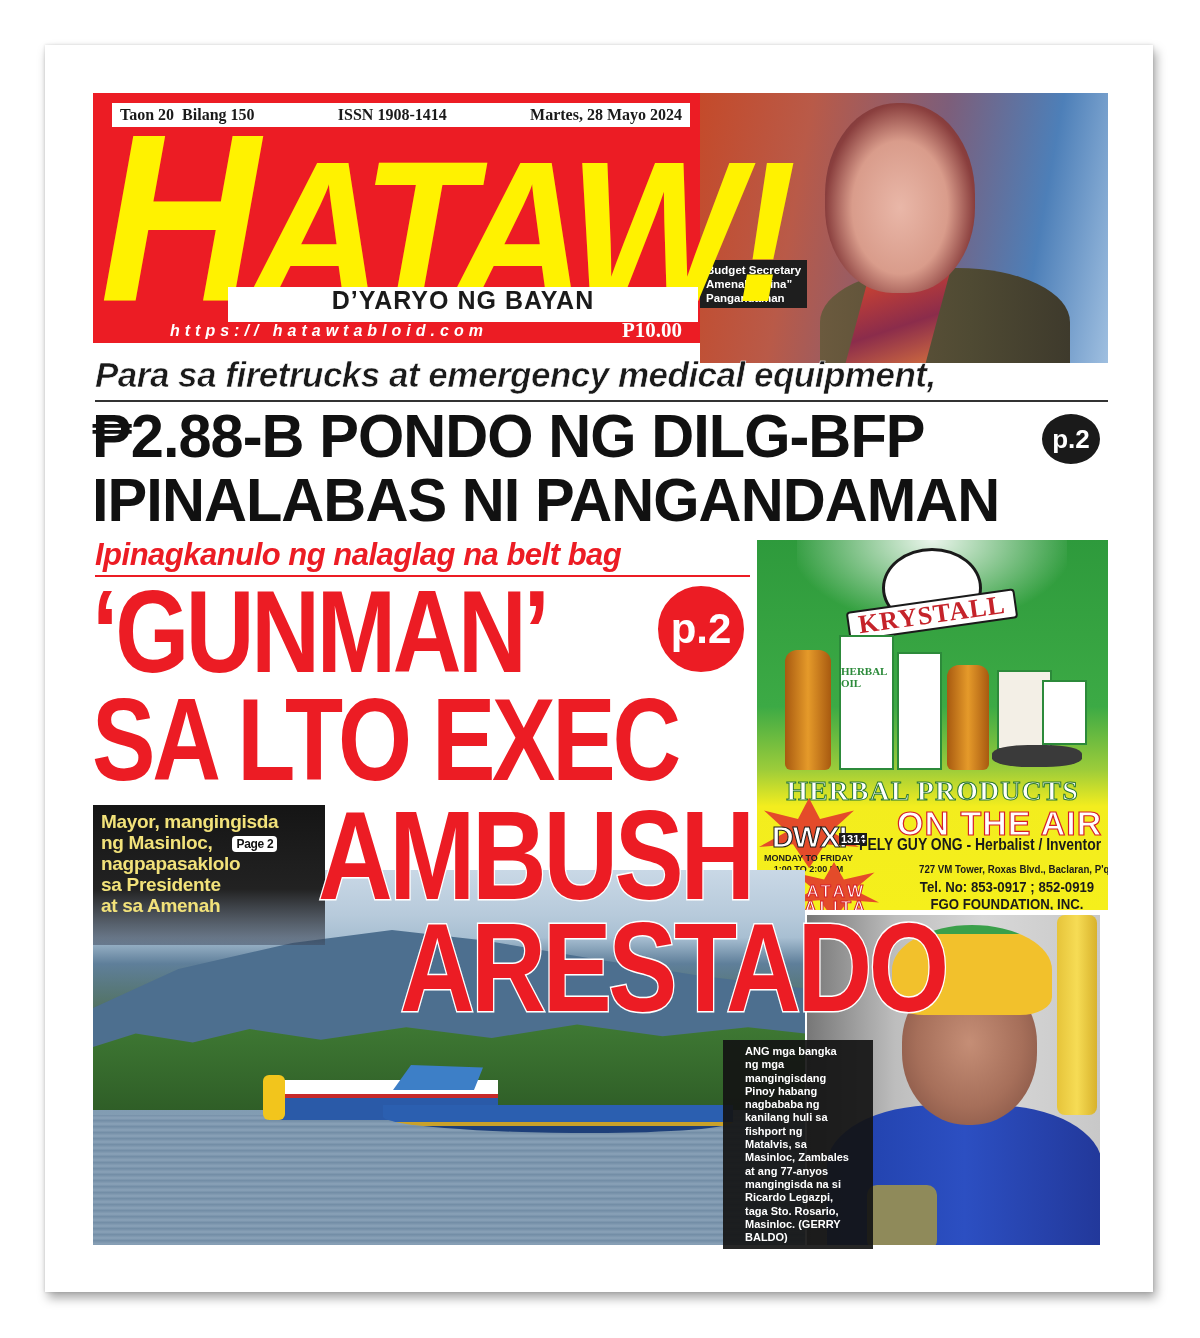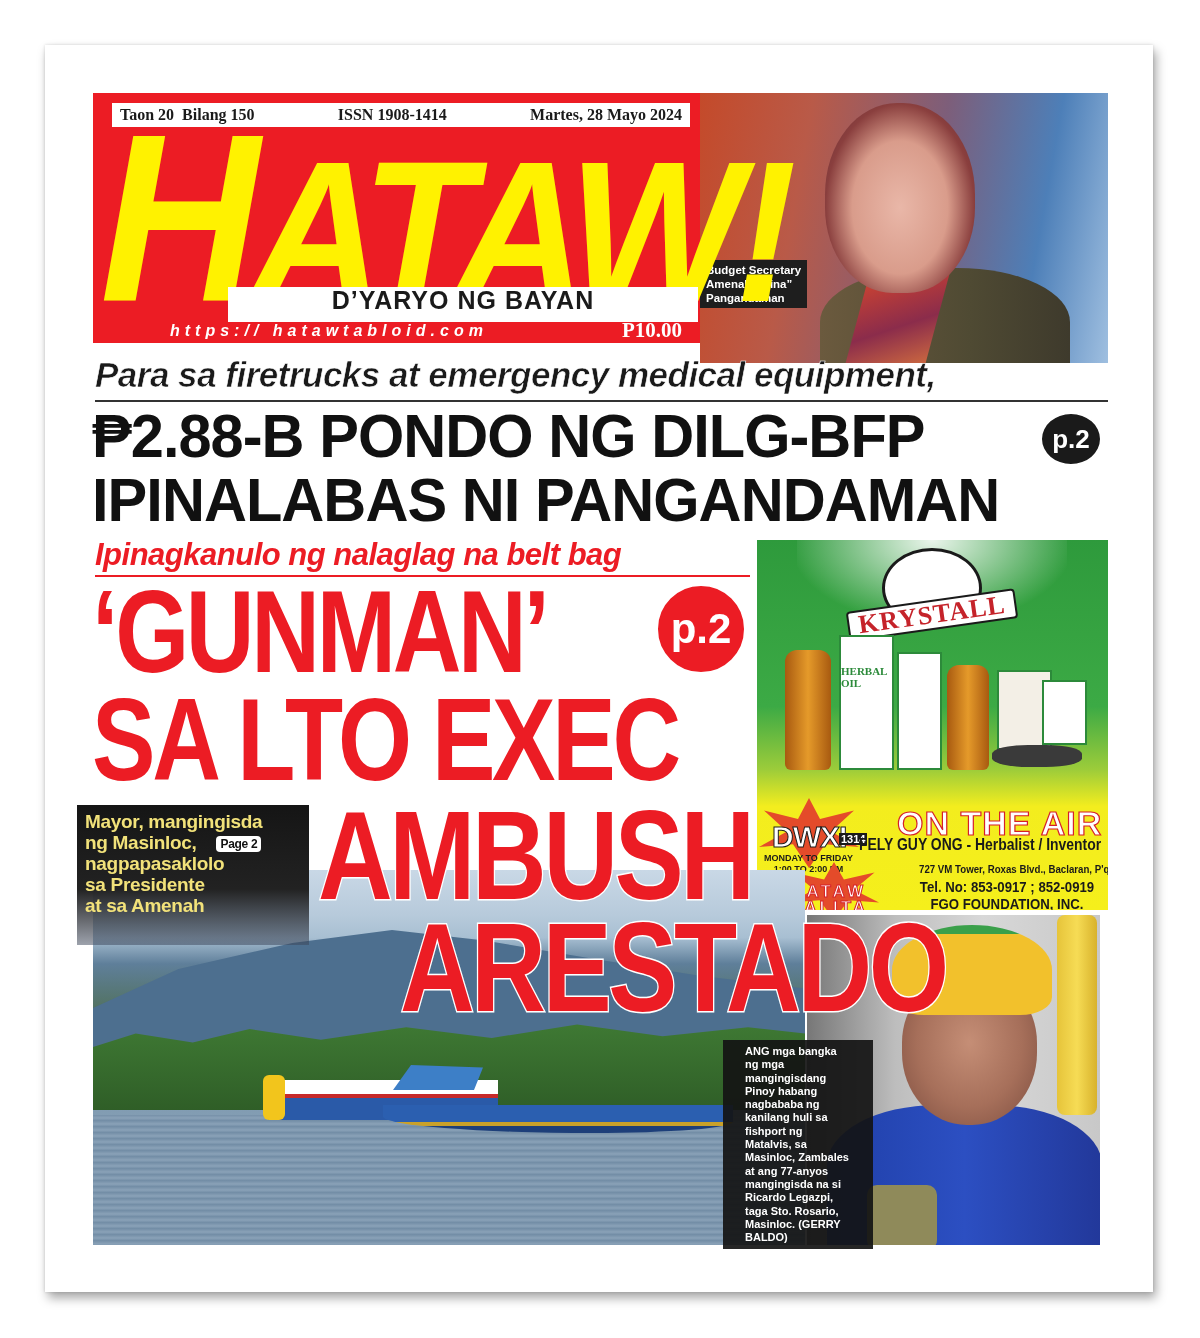--- a/index.html
+++ b/index.html
@@ -170,21 +170,21 @@
   .ad .addr {
     left: 150px; top: 321px; width: 200px; text-align: center; font-family: "Liberation Sans", sans-serif;
     font-weight: bold; color: #1a1a1a; line-height: 17px;
   }
   .ad .addr .a1 { font-size: 11px; display: block; transform: scaleX(0.88); white-space: nowrap; }
   .ad .addr .a2 { font-size: 15px; display: block; transform: scaleX(0.88); white-space: nowrap; }
   .ad .addr .a3 { font-size: 15px; display: block; transform: scaleX(0.88); white-space: nowrap; }
 
   
   .masinloc {
-    left: 77px; top: 805px; width: 232px; height: 140px;
+    left: 93px; top: 805px; width: 232px; height: 140px;
     background: linear-gradient(180deg, #151515 0%, #222 60%, rgba(60,70,90,0.5) 100%);
     padding: 6px 8px; z-index: 4;
   }
   .masinloc .txt {
     font-family: "Liberation Sans", sans-serif; font-weight: bold; font-size: 19px; line-height: 21px;
     color: #f2e27a; letter-spacing: -0.3px;
   }
   .page2-tag {
     display: inline-block; background: #ffffff; color: #111111; font-size: 12px; line-height: 14px;
     padding: 1px 4px; border-radius: 4px; vertical-align: middle; margin-left: 20px;
@@ -289,20 +289,21 @@
   <div class="abs brand-oval"></div>
   <div class="abs brand-ribbon">KRYSTALL</div>
   <div class="abs bottle" style="left:28px;top:110px;width:46px;height:120px;"></div>
   <div class="abs box" style="left:82px;top:95px;width:55px;height:135px;">HERBAL OIL</div>
   <div class="abs box" style="left:140px;top:112px;width:45px;height:118px;"></div>
   <div class="abs bottle" style="left:190px;top:125px;width:42px;height:105px;"></div>
   <div class="abs box" style="left:240px;top:130px;width:55px;height:80px;background:#f3efe6;"></div>
   <div class="abs box" style="left:285px;top:140px;width:45px;height:65px;"></div>
   <div class="abs" style="left:235px;top:205px;width:90px;height:22px;background:#3a3a3a;border-radius:40%;"></div>
 
+  <div class="abs prod-title">HERBAL PRODUCTS</div>
   <div class="abs on-air">ON THE AIR</div>
 
   <div class="abs star" style="left:2px;top:258px;"></div>
   <div class="abs dwxi">DWXI</div>
   <div class="abs freq">1314</div>
   <div class="abs sched">
     <div>MONDAY TO FRIDAY</div>
     <div>1:00 TO 2:00 PM</div>
   </div>
   <div class="abs fely">FELY GUY ONG - Herbalist / Inventor</div>

